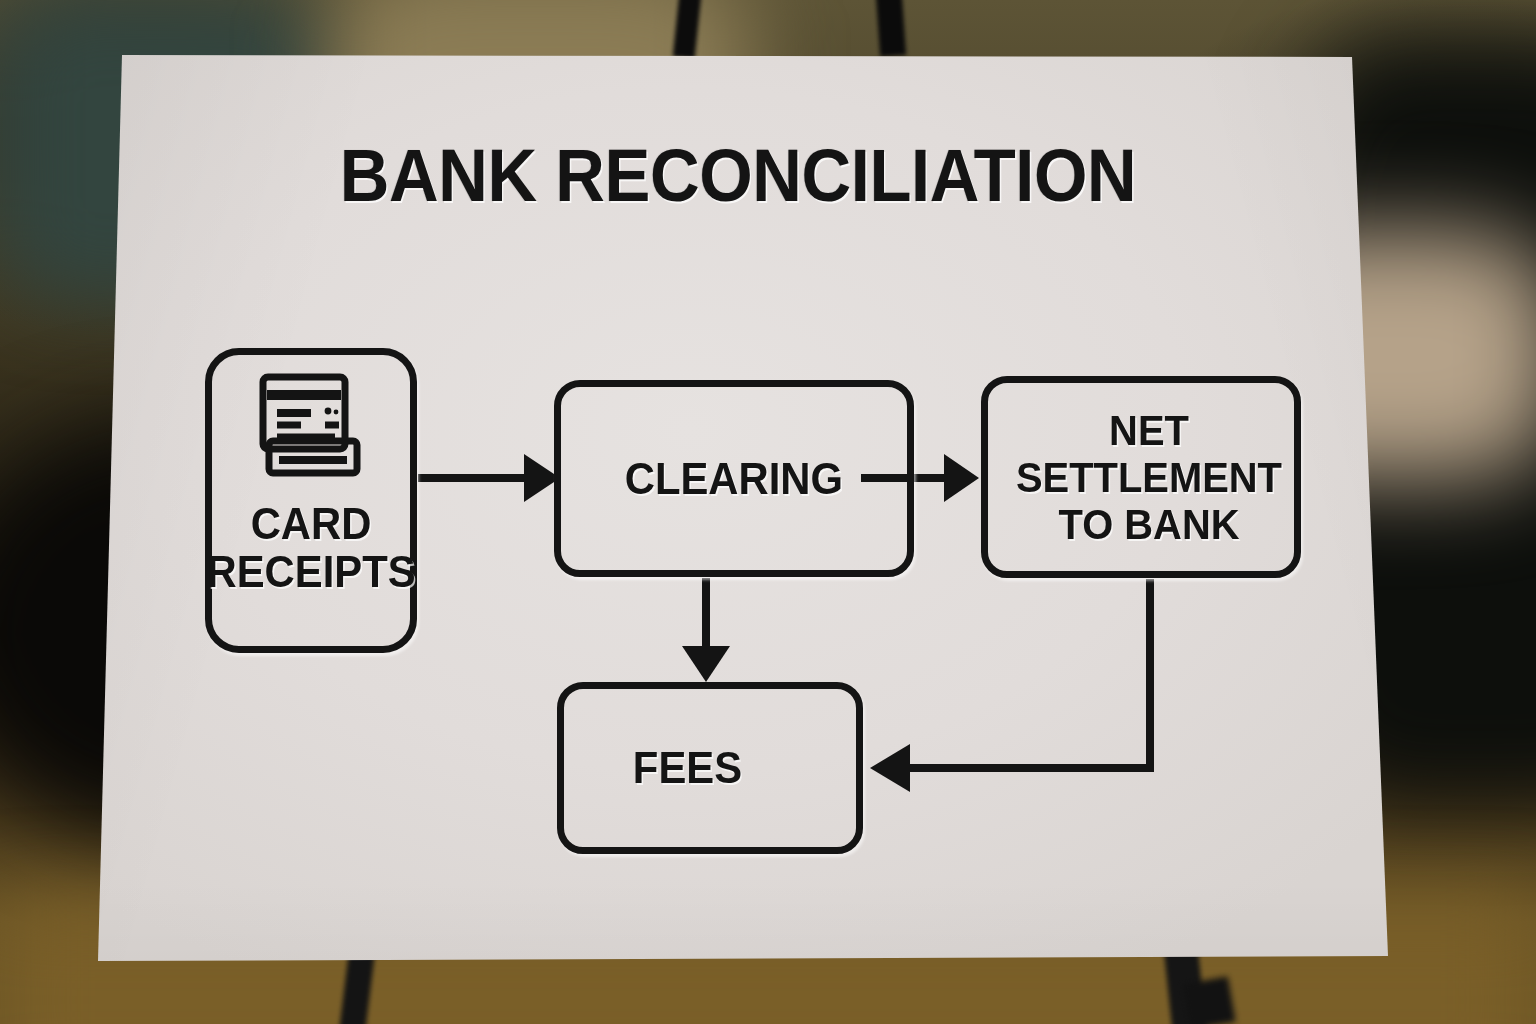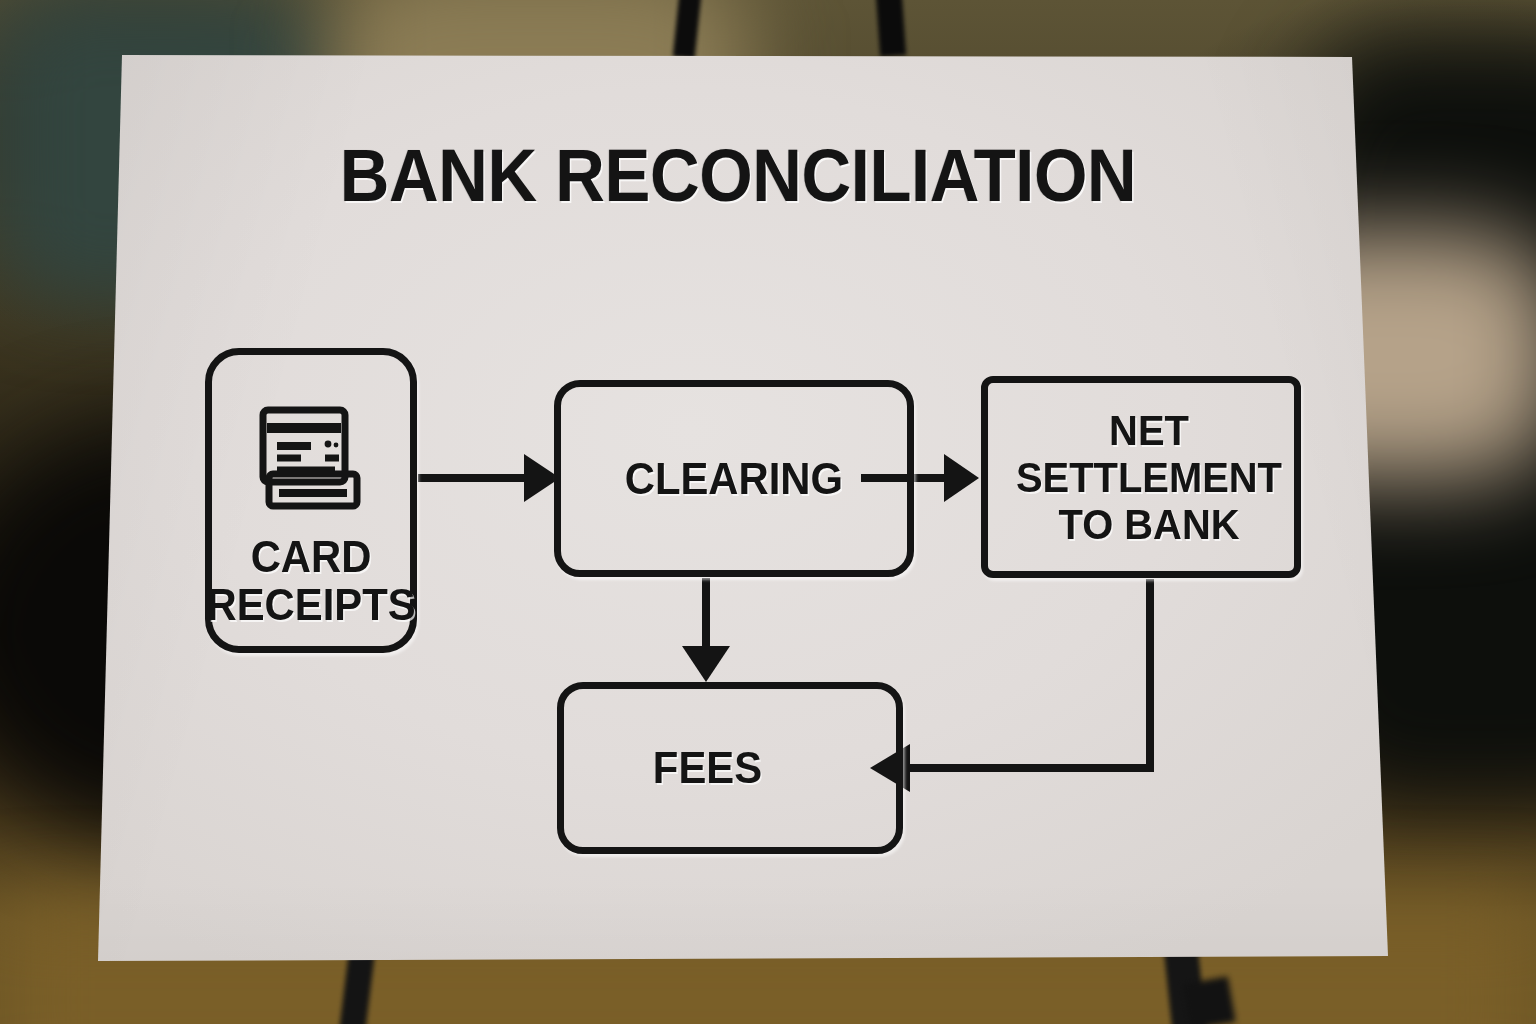--- a/index.html
+++ b/index.html
@@ -152,47 +152,47 @@
     color: #141414;
     text-align: center;
     letter-spacing: 0px;
     text-shadow: 1.5px 1.5px 0 rgba(255,255,255,0.7);
     transform: scaleX(0.95);
   }
 
   #node-card-receipts {
     left: 205px; top: 348px; width: 212px; height: 305px;
     border-radius: 34px;
-    justify-content: center;
-    padding-top: 34px;
+    justify-content: flex-start;
+    padding-top: 18px;
   }
   #node-card-receipts .node-label {
     font-size: 44px;
     line-height: 48px;
     margin-top: 22px;
   }
 
   #node-clearing {
     left: 554px; top: 380px; width: 360px; height: 197px;
     border-radius: 26px;
   }
   #node-clearing .node-label { font-size: 44px; line-height: 48px; }
 
   #node-net-settlement {
     left: 981px; top: 376px; width: 320px; height: 202px;
-    border-radius: 12px;
+    border-radius: 26px;
   }
   #node-net-settlement .node-label {
     font-size: 42px;
     line-height: 47px;
     margin-left: 16px;
   }
 
   #node-fees {
-    left: 557px; top: 682px; width: 346px; height: 172px;
+    left: 557px; top: 682px; width: 306px; height: 172px;
     border-radius: 26px;
   }
   #node-fees .node-label {
     font-size: 44px;
     line-height: 48px;
     margin-right: 46px;
   }
 
   
   .card-icon { width: 112px; height: 105px; display: block; }

